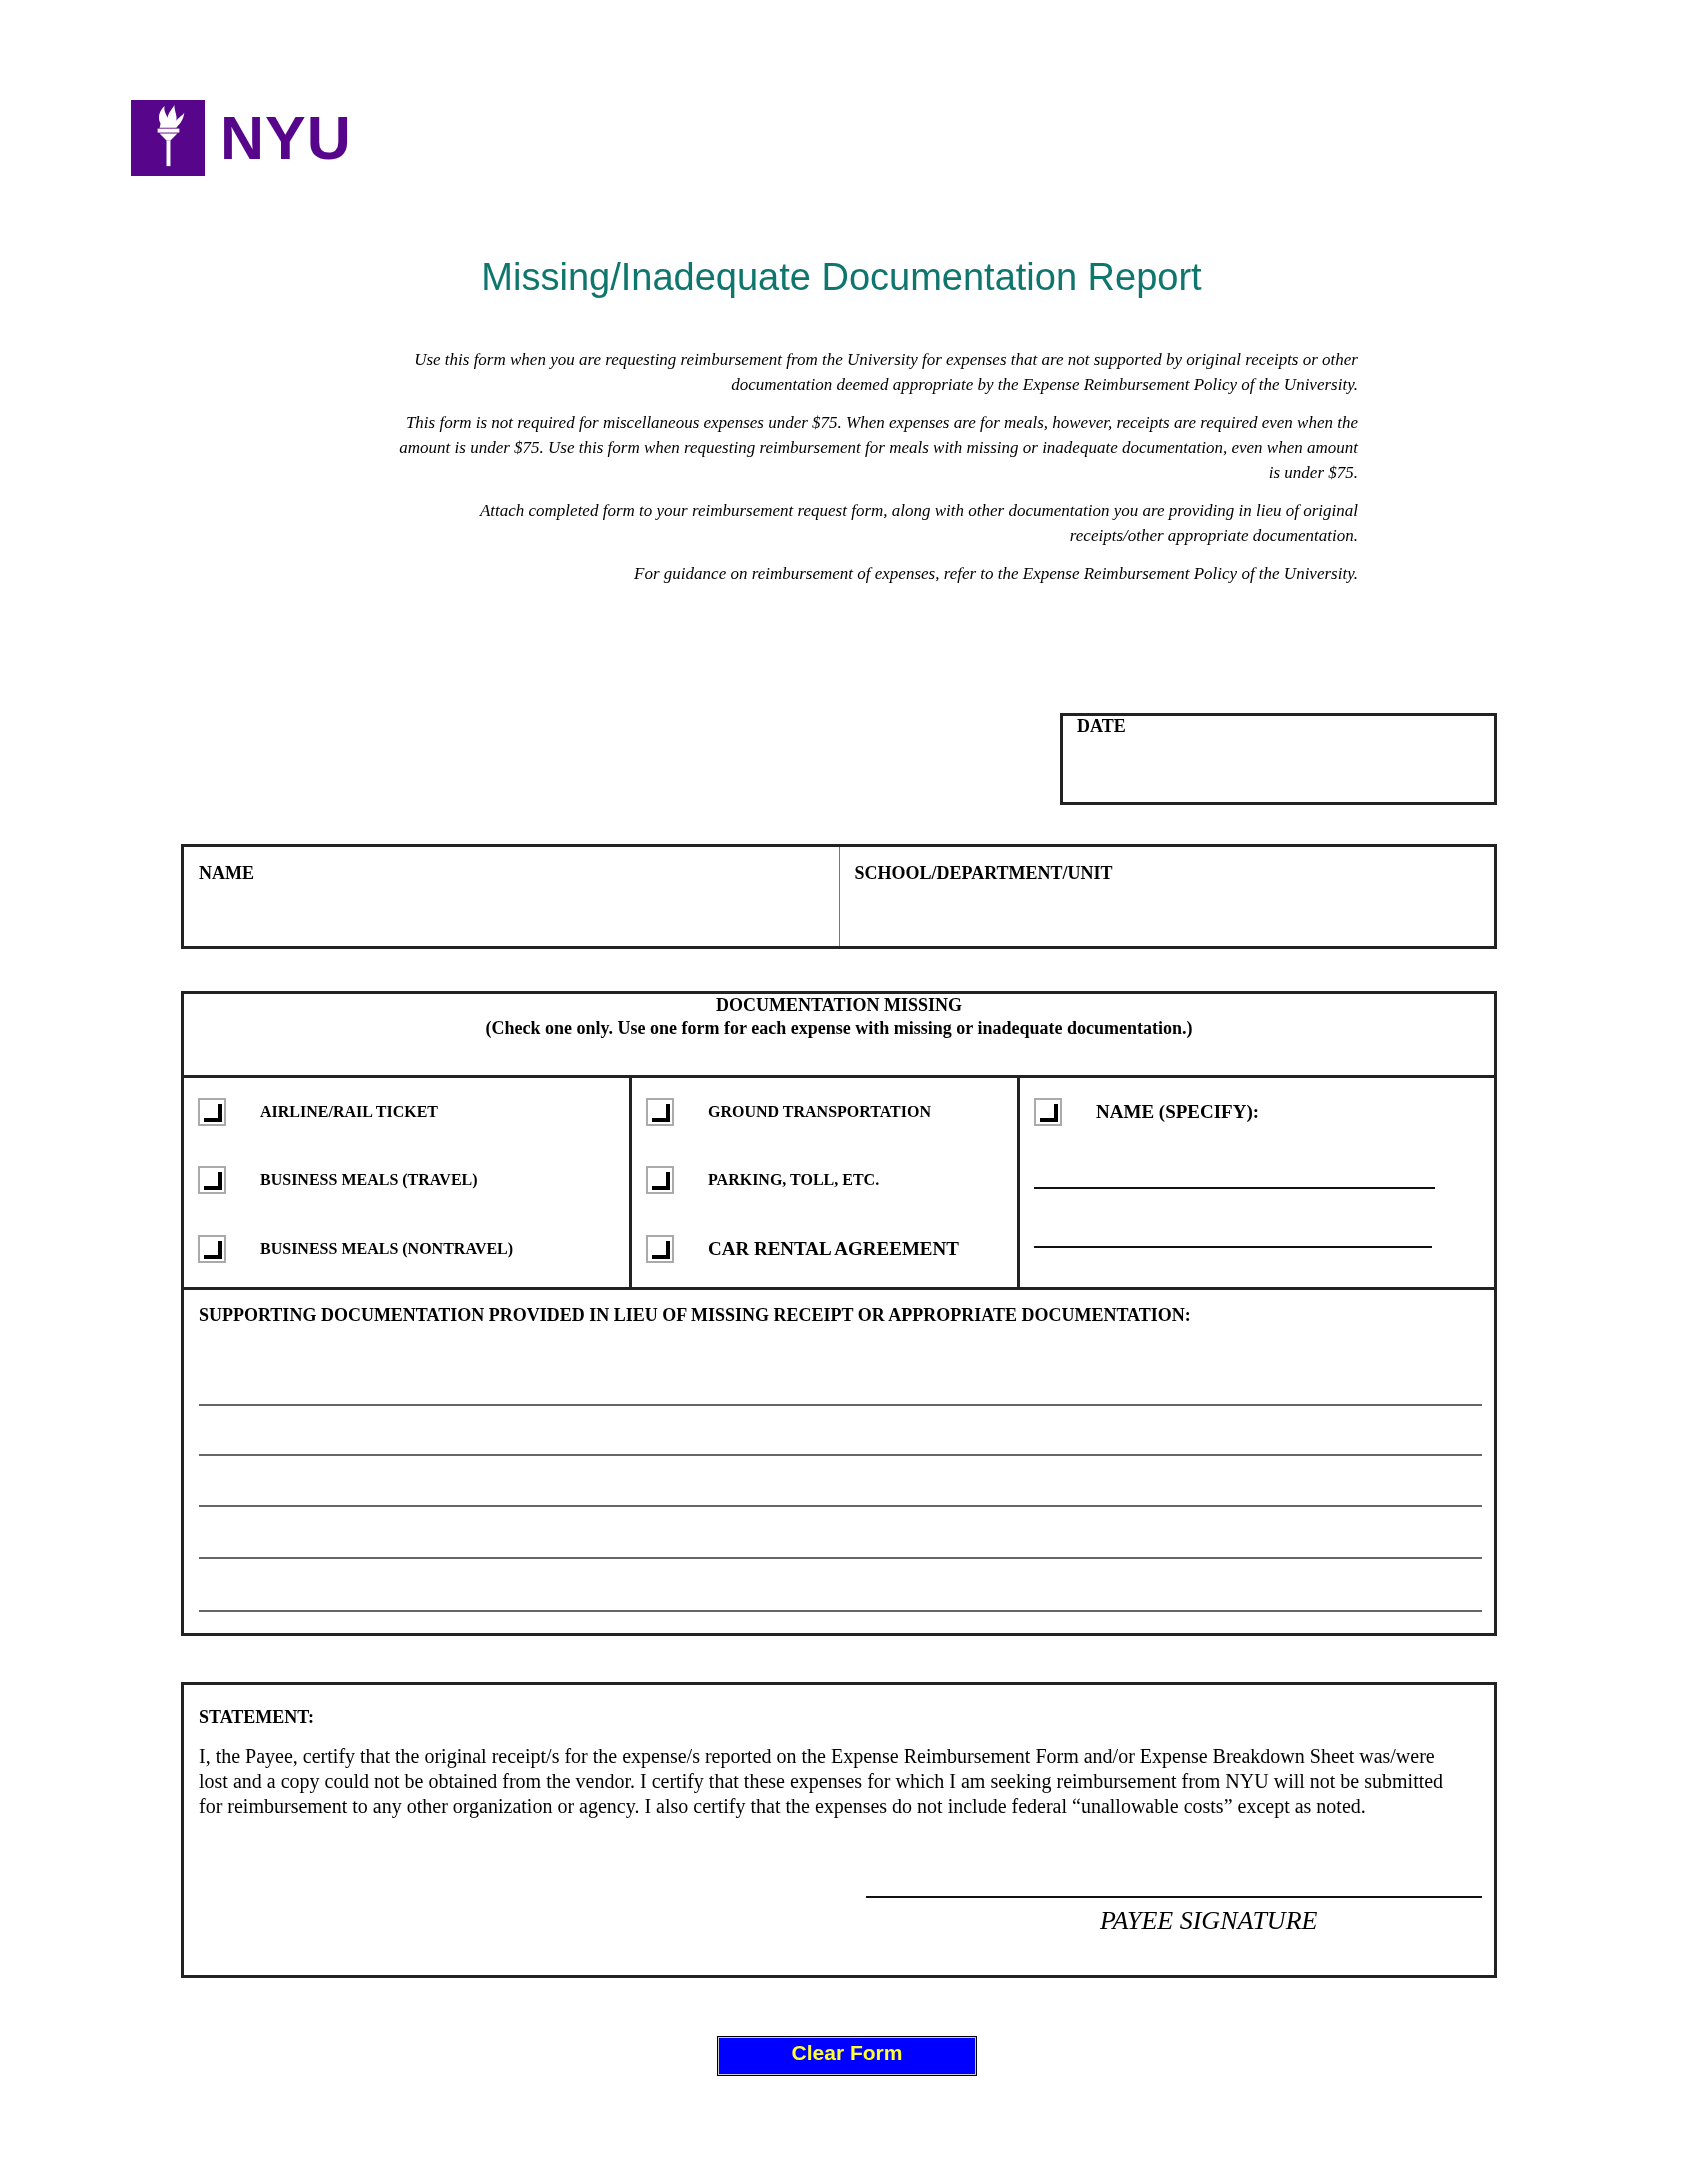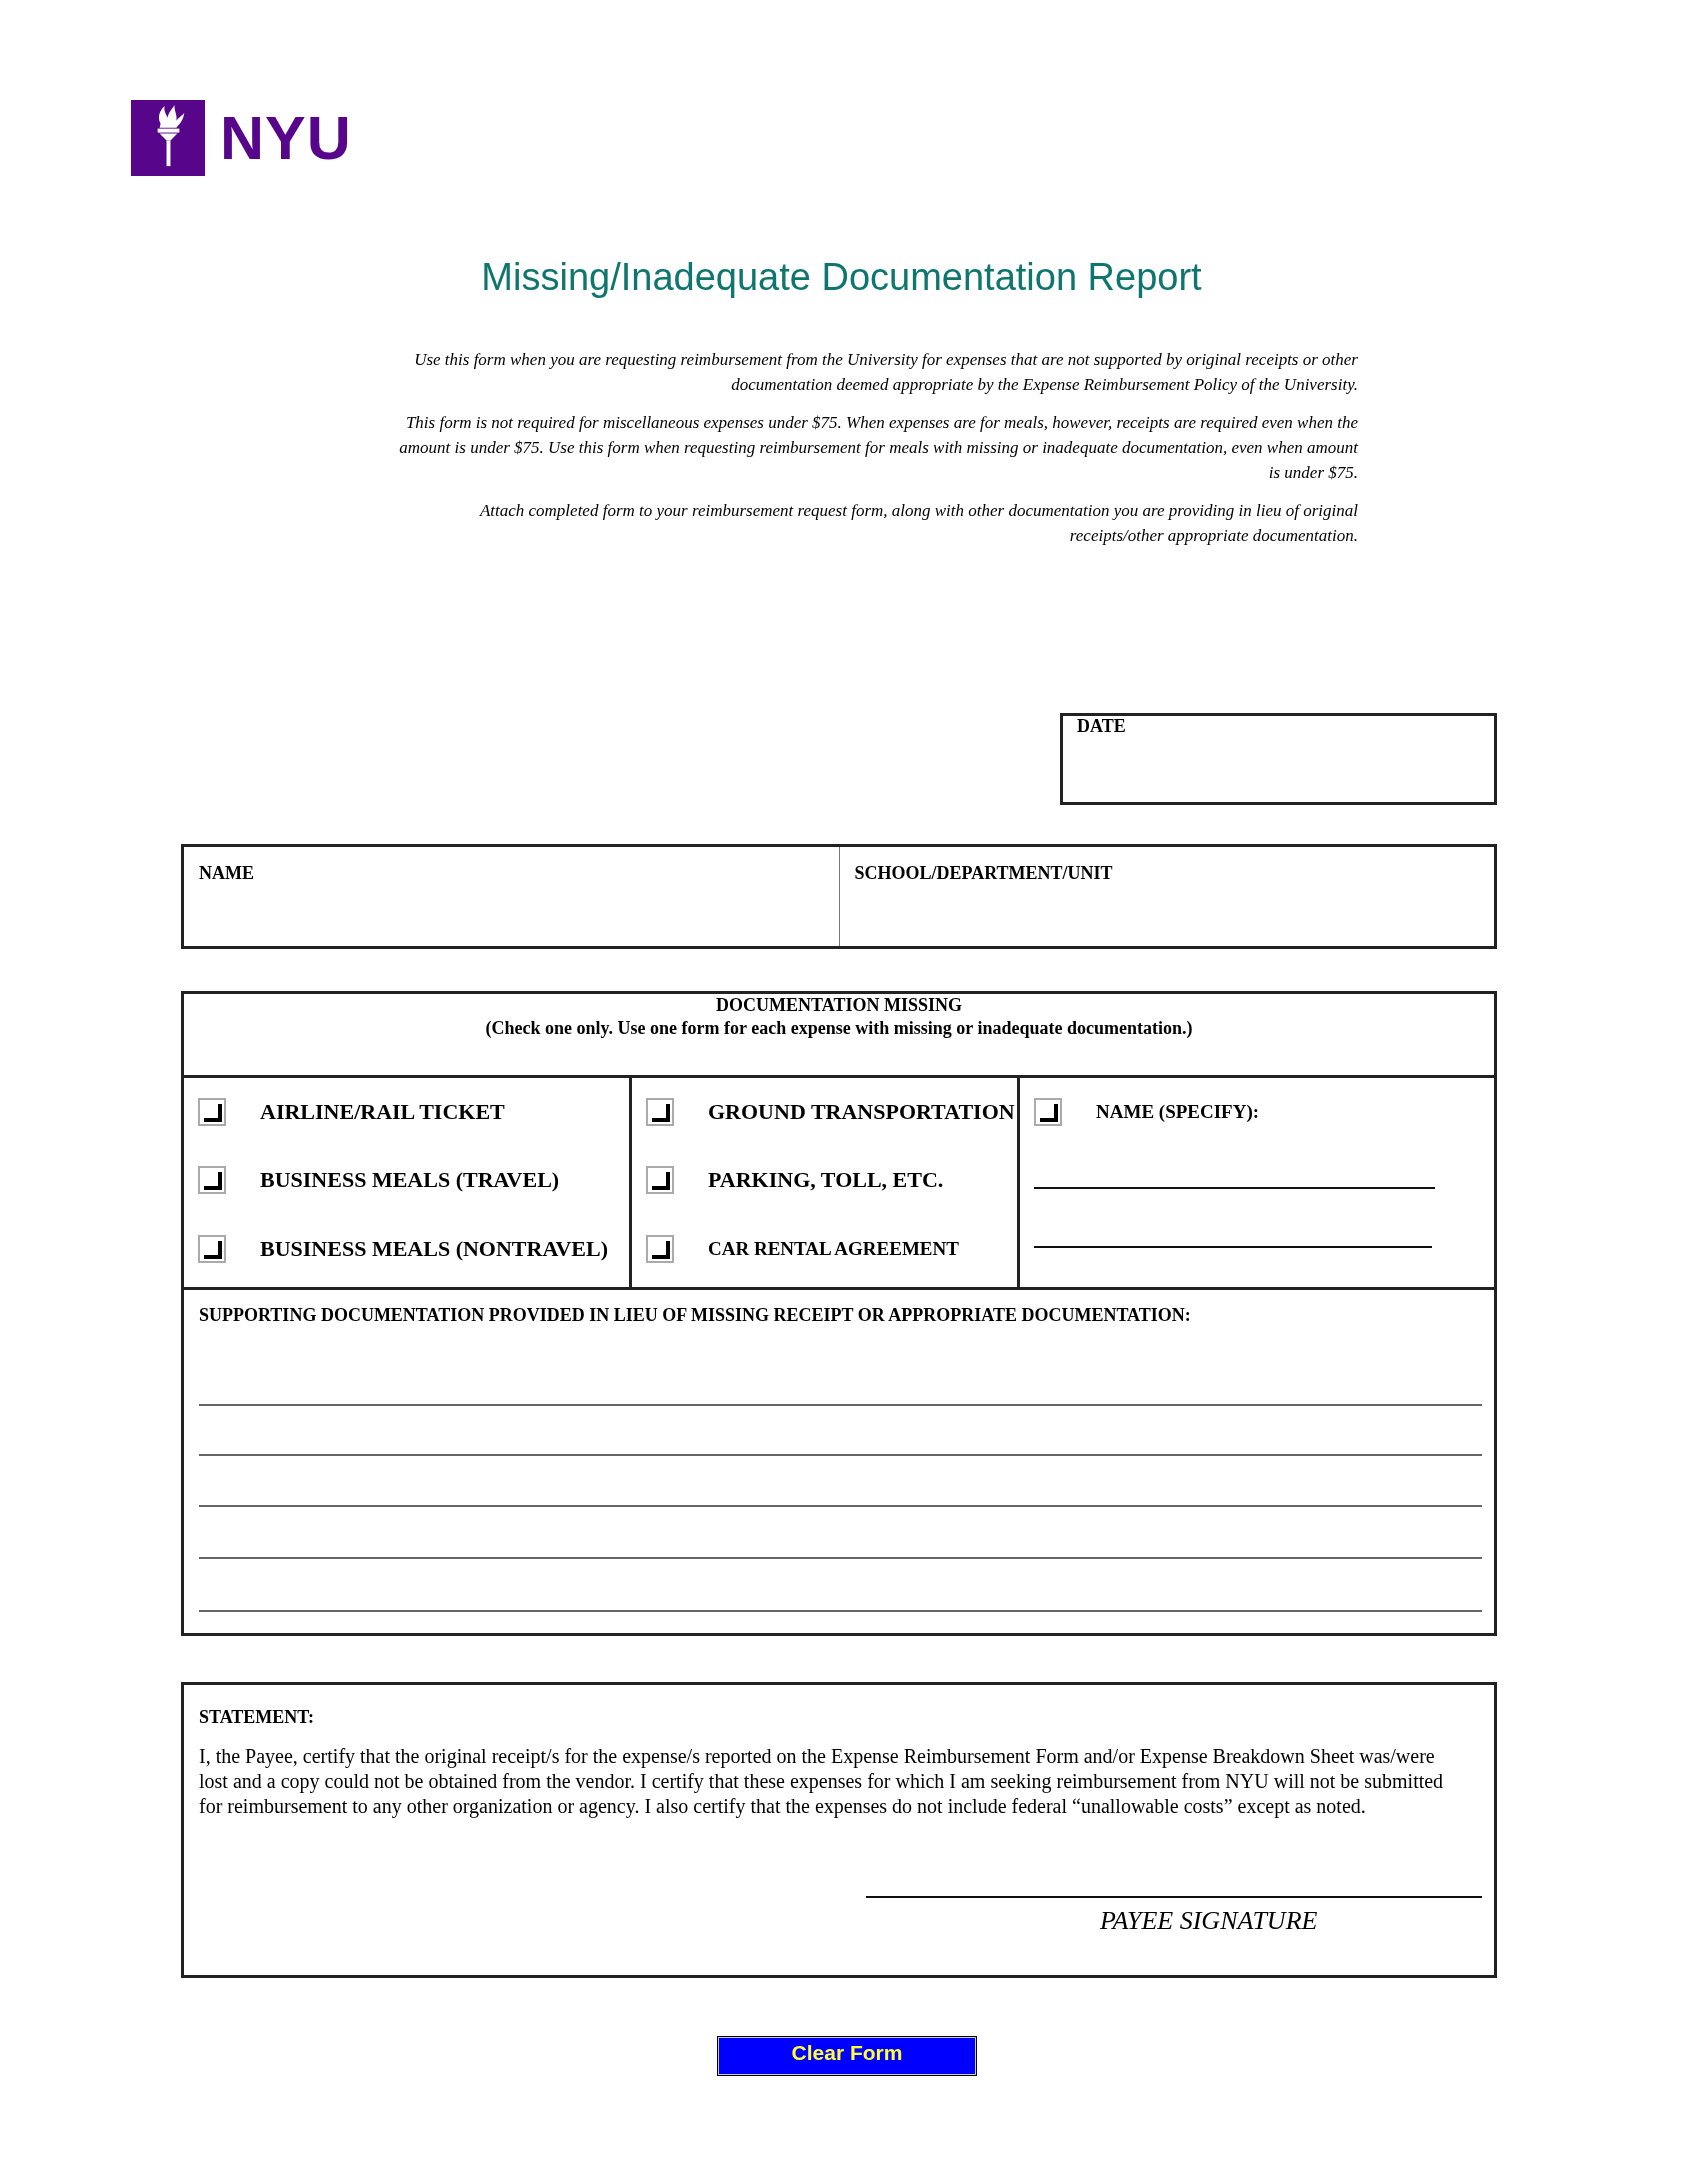--- a/index.html
+++ b/index.html
@@ -32,21 +32,21 @@
   .doc-box { left:181px; top:991px; width:1316px; height:645px; }
   .doc-header { height:84px; border-bottom:3px solid #222; text-align:center; box-sizing:border-box; }
   .doc-header div { font-weight:bold; font-size:18px; line-height:23px; }
   .doc-grid { display:flex; height:212px; border-bottom:3px solid #222; box-sizing:border-box; }
   .doc-col { position:relative; border-right:3px solid #222; box-sizing:border-box; }
   .doc-col:last-child { border-right:none; }
   .col1 { width:448px; } .col2 { width:388px; } .col3 { flex:1; }
   .chk-row { position:absolute; left:14px; display:flex; align-items:center; }
   .chk { width:28px; height:28px; border:2px solid #aaa; background:#fff; box-sizing:border-box; position:relative; cursor:pointer; }
   .chk::after { content:""; position:absolute; left:4px; top:4px; width:18px; height:18px; border-right:4px solid #000; border-bottom:4px solid #000; box-sizing:border-box; }
-  .chk-label { margin-left:34px; font-weight:bold; font-size:22px; }
+  .chk-label { margin-left:34px; font-weight:bold; font-size:16px; }
   .chk-label.sm { font-size:19px; }
   .other-line { position:absolute; left:14px; height:0; border-top:2px solid #111; }
 
   .support-label { position:absolute; left:15px; top:15px; font-weight:bold; font-size:18px; }
   .ruled { position:absolute; left:15px; right:12px; height:0; border-top:2px solid #666; }
 
   .stmt-box { left:181px; top:1682px; width:1316px; height:296px; }
   .stmt-label { position:absolute; left:15px; top:22px; font-weight:bold; font-size:18px; }
   .stmt-text { position:absolute; left:15px; right:28px; top:59px; font-size:20px; line-height:25px; }
   .sig-line { position:absolute; left:682px; right:12px; top:211px; border-top:2px solid #111; }
@@ -67,20 +67,21 @@
   </svg>
 </div>
 <div class="abs logo-text">NYU</div>
 
 <div class="abs title">Missing/Inadequate Documentation Report</div>
 
 <div class="abs intro">
   <p>Use this form when you are requesting reimbursement from the University for expenses that are not supported by original receipts or other documentation deemed appropriate by the Expense Reimbursement Policy of the University.</p>
   <p>This form is not required for miscellaneous expenses under $75. When expenses are for meals, however, receipts are required even when the amount is under $75. Use this form when requesting reimbursement for meals with missing or inadequate documentation, even when amount is under $75.</p>
   <p>Attach completed form to your reimbursement request form, along with other documentation you are providing in lieu of original receipts/other appropriate documentation.</p>
+  <p>For guidance on reimbursement of expenses, refer to the Expense Reimbursement Policy of the University.</p>
 </div>
 
 <div class="abs box date-box">
   <span class="label-b date-label">DATE</span>
 </div>
 
 <div class="abs box info-box">
   <div class="info-cell">
     <span class="label-b">NAME</span>
   </div>

